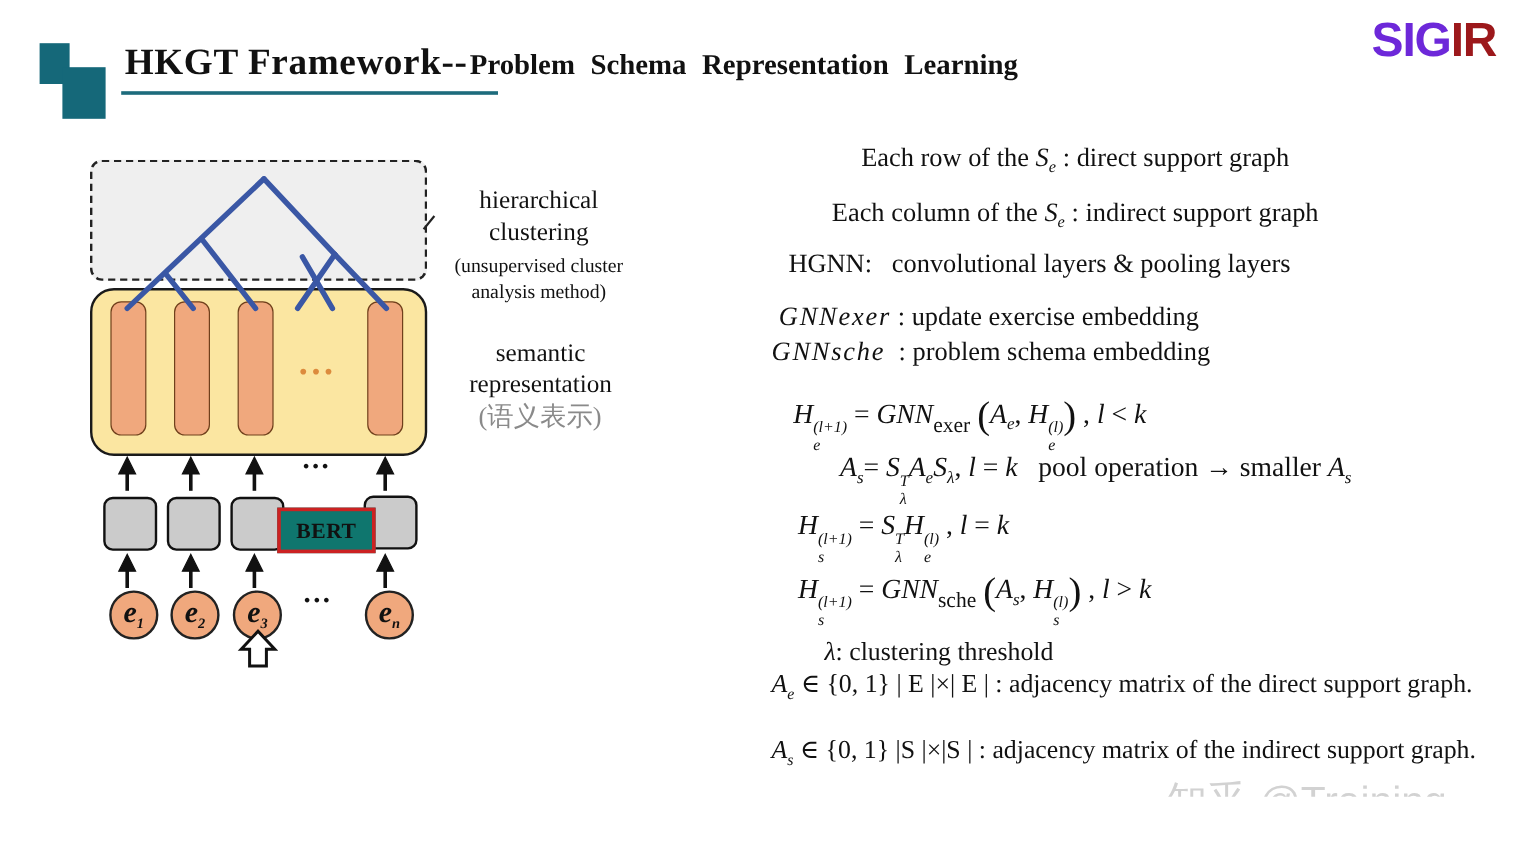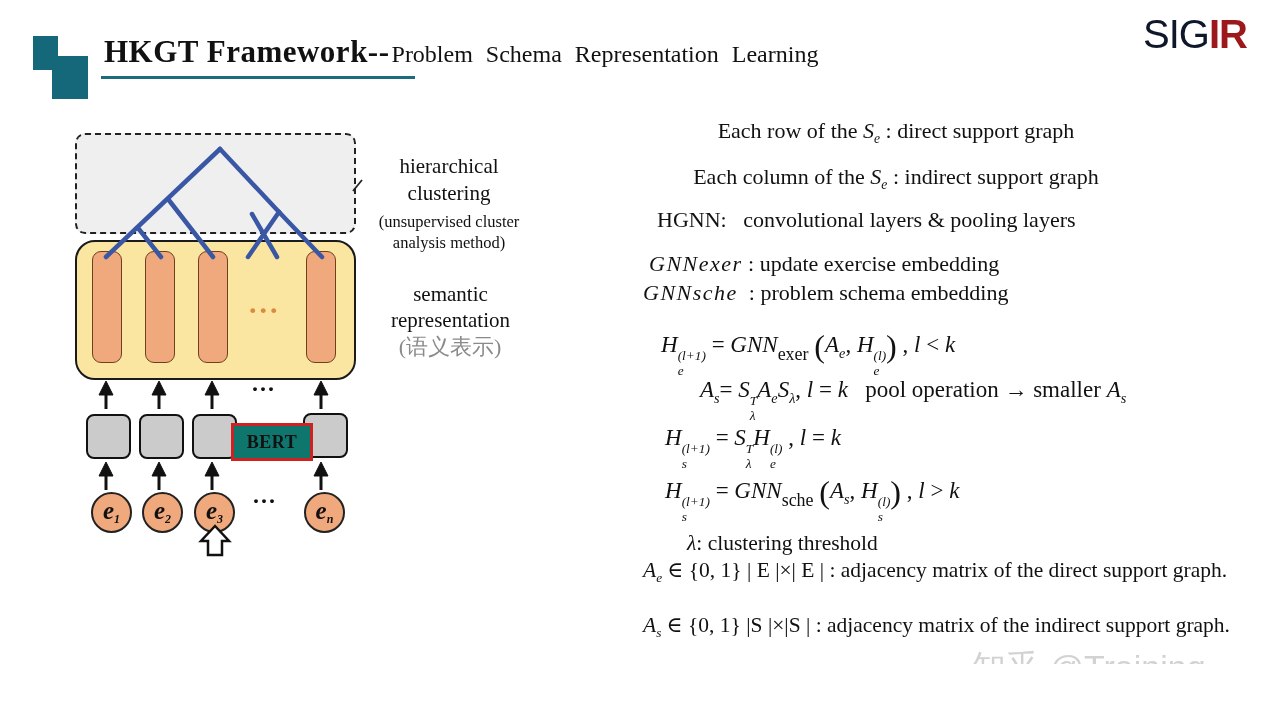--- a/index.html
+++ b/index.html
@@ -5,25 +5,25 @@
   html,body{margin:0;padding:0;}
   .slide{position:relative;width:1280px;height:664px;background:#ffffff;overflow:hidden;
          font-family:"Liberation Serif","DejaVu Serif",serif;color:#111;}
 
   
   .sq{position:absolute;background:#156879;}
   .sq1{left:33px;top:36px;width:25px;height:34px;}
   .sq2{left:52px;top:56px;width:36px;height:43px;}
   .title-row{position:absolute;left:104px;top:34px;display:flex;align-items:baseline;}
   .title-main{font-size:31px;font-weight:bold;letter-spacing:.5px;}
-  .title-sub{font-size:24px;font-weight:normal;word-spacing:7px;margin-left:2px;}
+  .title-sub{font-size:24px;font-weight:bold;word-spacing:7px;margin-left:2px;}
   .title-underline{position:absolute;left:101px;top:76px;width:314px;height:3px;background:#1d6b7c;}
   .logo{position:absolute;left:1143px;top:12px;font-family:"Liberation Sans","DejaVu Sans",sans-serif;
         font-size:40px;letter-spacing:-1px;}
-  .logo .sig{color:#0f172a;font-weight:400;}
+  .logo .sig{color:#6d28d9;font-weight:700;}
   .logo .ir{color:#9c181b;font-weight:700;}
 
   
   .dashed-box{position:absolute;left:75px;top:133px;width:277px;height:97px;border:2px dashed #222;
               border-radius:10px;background:#efefef;z-index:1;}
   .yellow-panel{position:absolute;left:75px;top:240px;width:277px;height:136px;border:2.2px solid #1a1a1a;
                 border-radius:20px;background:#fbe6a1;z-index:1;}
   .obar{position:absolute;top:251px;width:28px;height:110px;background:#f0a87d;border:1.6px solid #70401c;
         border-radius:9px;z-index:2;}
   .dots{position:absolute;font-weight:bold;z-index:3;}

